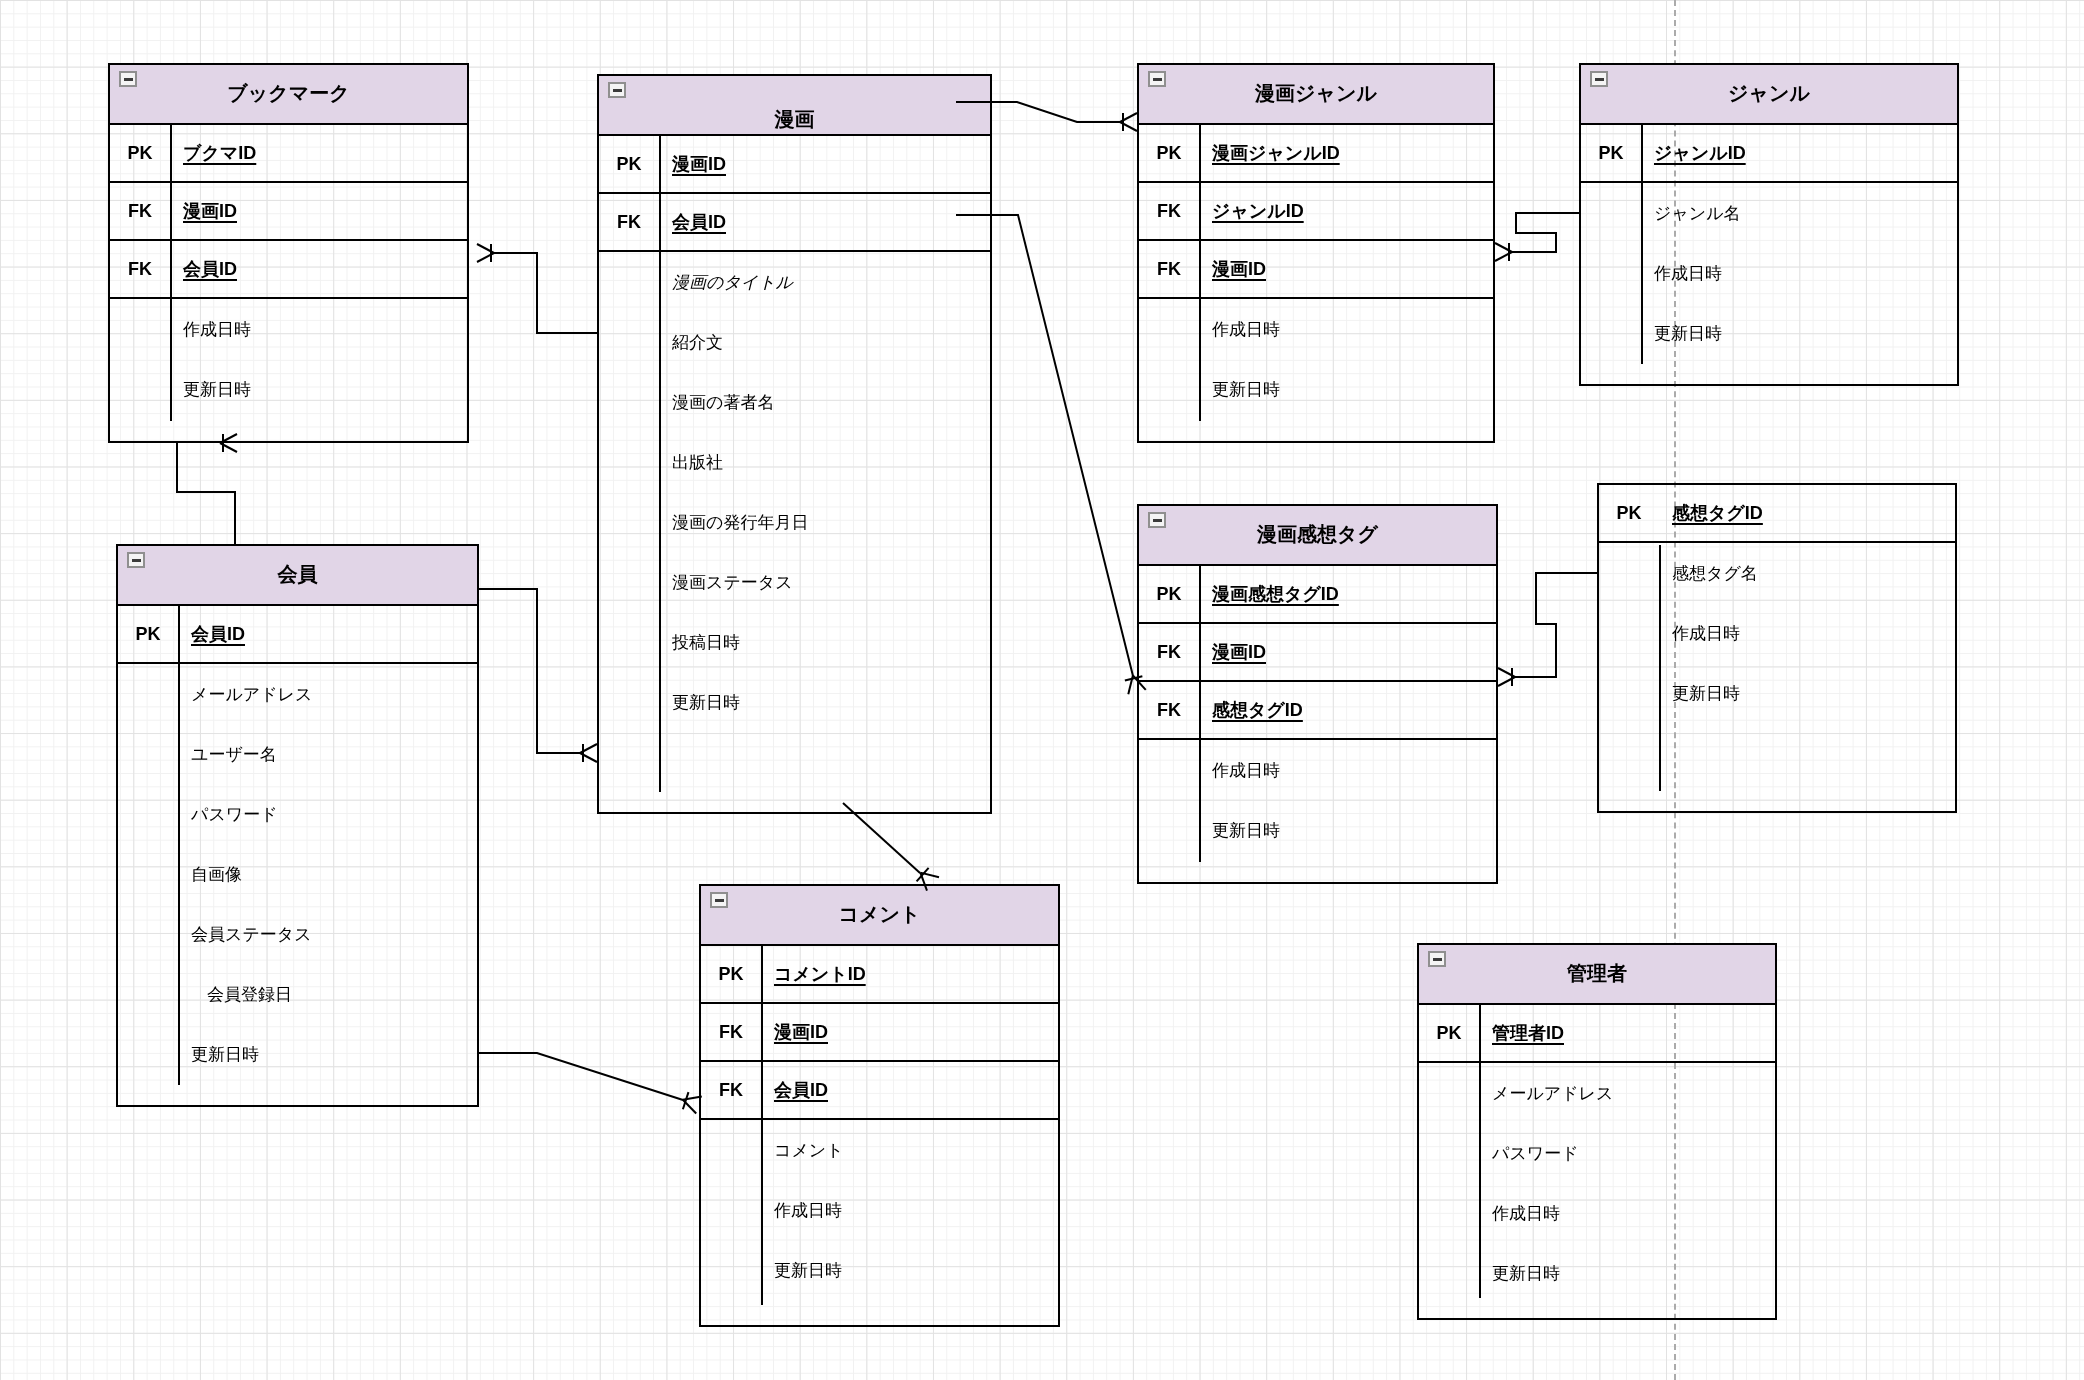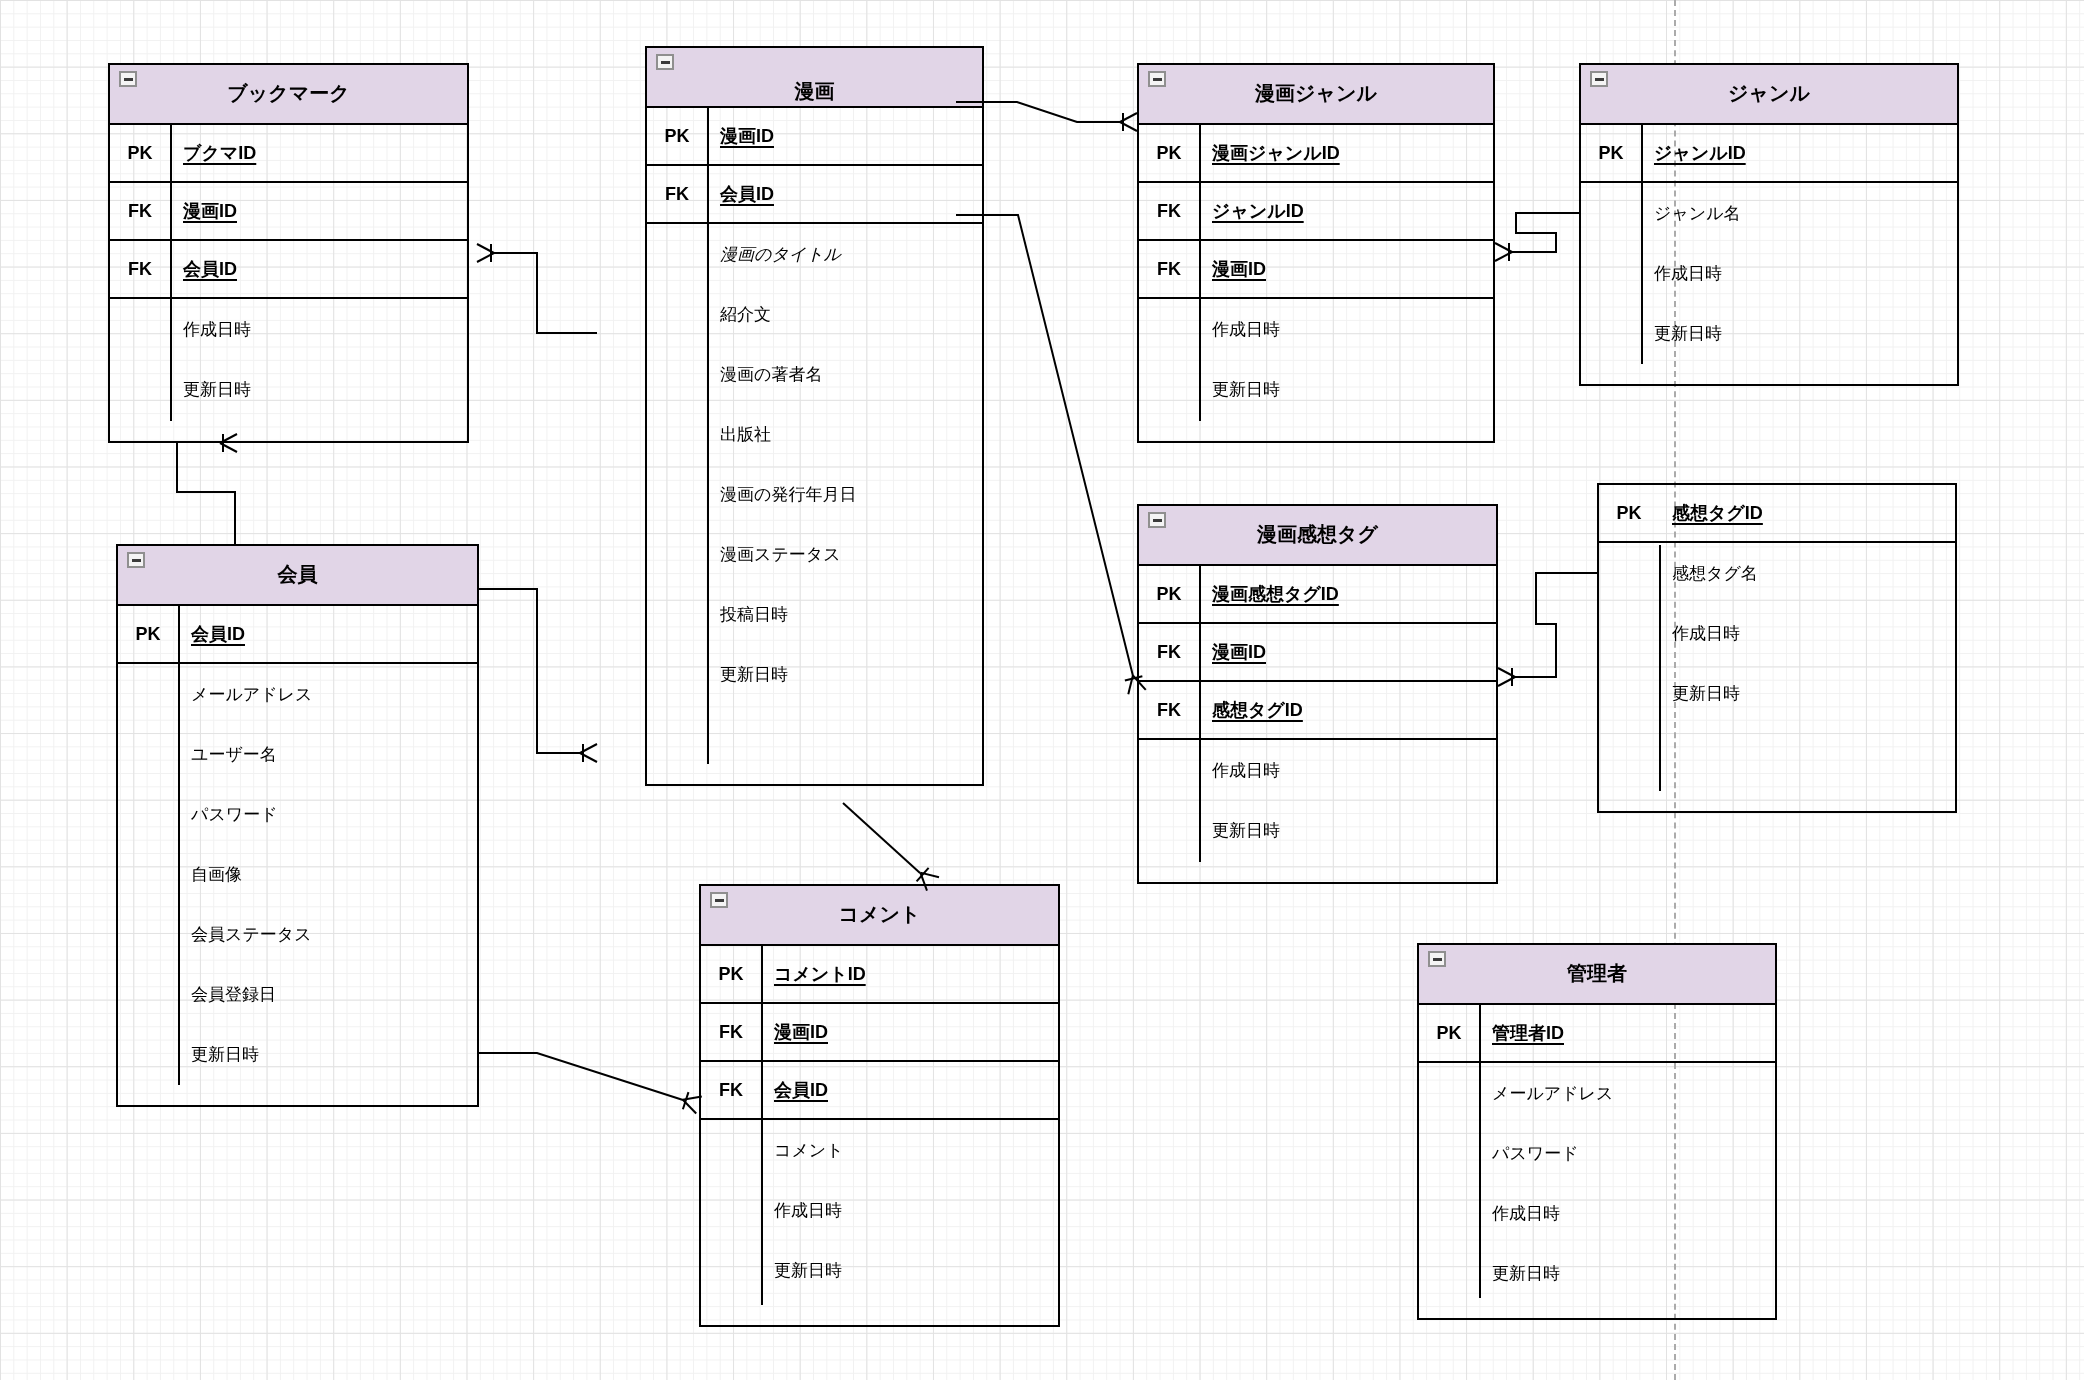--- a/index.html
+++ b/index.html
@@ -87,21 +87,21 @@
       <div class="er-row" style="height: 60px; border-color: rgb(0, 0, 0);">
         <span class="key-cell"></span>
         <span class="name-cell">作成日時</span>
       </div>
       <div class="er-row" style="height: 60px; border-color: rgb(0, 0, 0);">
         <span class="key-cell"></span>
         <span class="name-cell">更新日時</span>
       </div>
       <div class="v-divider" style="top: 60px; height: 296px; border-left-color: rgb(0, 0, 0);"></div>
     </div>
-    <div class="er-table" style="left: 597px; top: 46px; width: 339px; height: 740px; border-color: rgb(0, 0, 0); margin-left: 48px;">
+    <div class="er-table" style="left: 597px; top: 74px; width: 395px; height: 740px; border-color: rgb(0, 0, 0);">
       <div class="er-header" style="height: 60px; background: rgb(225, 213, 231);">
         <div class="collapse-btn">
           <span class="collapse-minus"></span>
         </div>
         <span class="er-title" style="line-height: 56px; transform: translateY(15px);">漫画</span>
       </div>
       <div class="er-row key-row" style="height: 58px; border-color: rgb(0, 0, 0);">
         <span class="key-cell">PK</span>
         <span class="name-cell">漫画ID</span>
       </div>
@@ -221,21 +221,21 @@
         <span class="name-cell">パスワード</span>
       </div>
       <div class="er-row" style="height: 60px; border-color: rgb(0, 0, 0);">
         <span class="key-cell"></span>
         <span class="name-cell">自画像</span>
       </div>
       <div class="er-row" style="height: 60px; border-color: rgb(0, 0, 0);">
         <span class="key-cell"></span>
         <span class="name-cell">会員ステータス</span>
       </div>
-      <div class="er-row" style="height: 60px; border-color: rgb(0, 0, 0);">
+      <div class="er-row" style="height: 60px; border-color: rgb(0, 0, 0); padding-left: 16px;">
         <span class="key-cell"></span>
         <span class="name-cell">会員登録日</span>
       </div>
       <div class="er-row" style="height: 60px; border-color: rgb(0, 0, 0);">
         <span class="key-cell"></span>
         <span class="name-cell">更新日時</span>
       </div>
       <div class="v-divider" style="top: 60px; height: 479px; border-left-color: rgb(0, 0, 0);"></div>
     </div>
     <div class="er-table" style="left: 1137px; top: 504px; width: 361px; height: 380px; border-color: rgb(0, 0, 0);">

